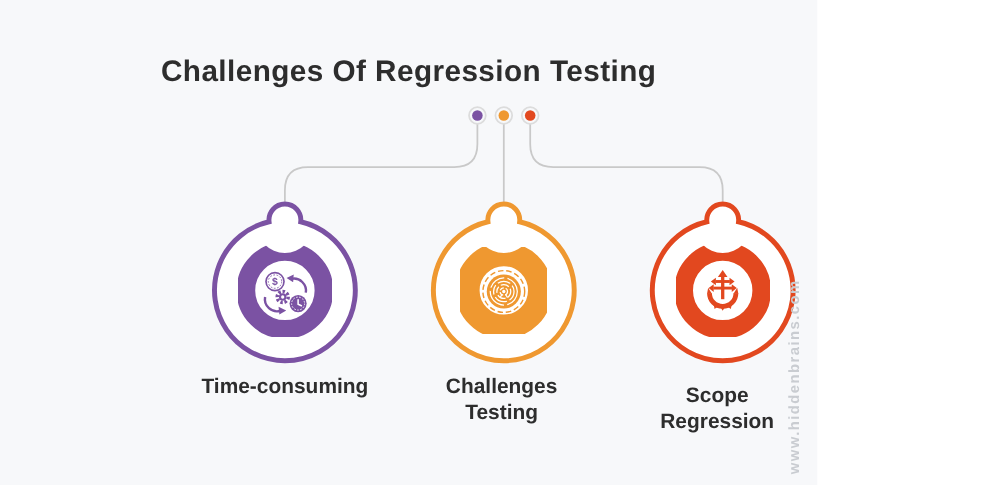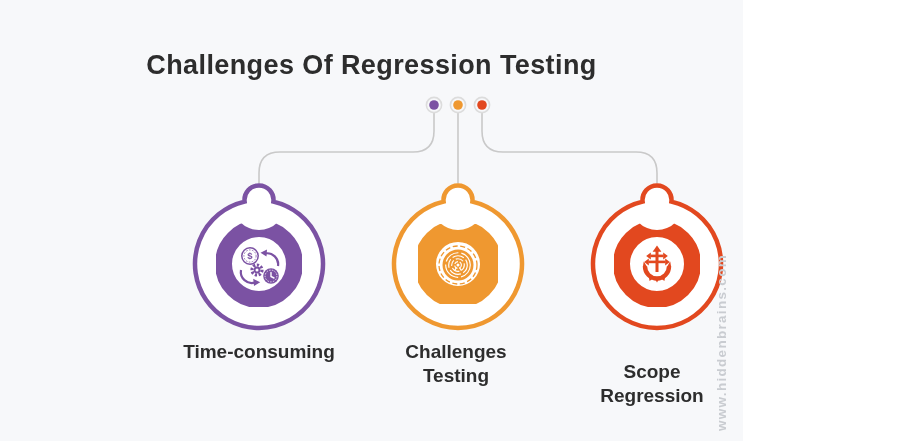--- a/index.html
+++ b/index.html
@@ -153,20 +153,20 @@
     </svg>
   </div>
 
   <div class="label" style="left: 139px; top: 340px; color: rgb(45, 45, 45);">
     <div>Time-consuming</div>
   </div>
   <div class="label" style="left: 336px; top: 340px; color: rgb(45, 45, 45);">
     <div>Challenges</div>
     <div>Testing</div>
   </div>
-  <div class="label" style="left: 532px; top: 360px; color: rgb(45, 45, 45); text-align: center;">
+  <div class="label" style="left: 532px; top: 348px; color: rgb(45, 45, 45); text-align: center;">
     <div>Scope</div>
     <div>Regression</div>
   </div>
 
   <div class="watermark" style="color: rgb(201, 204, 209);">www.hiddenbrains.com</div>
 
 </div>
 
 </body></html>

